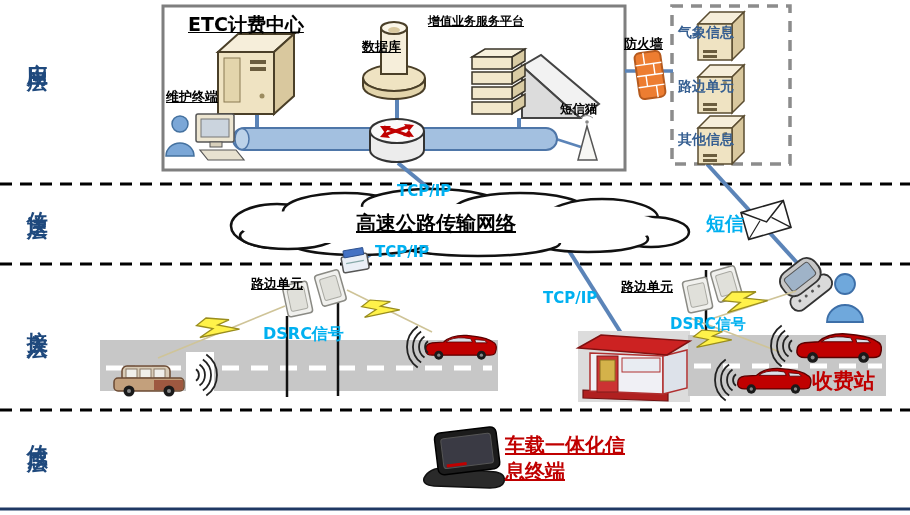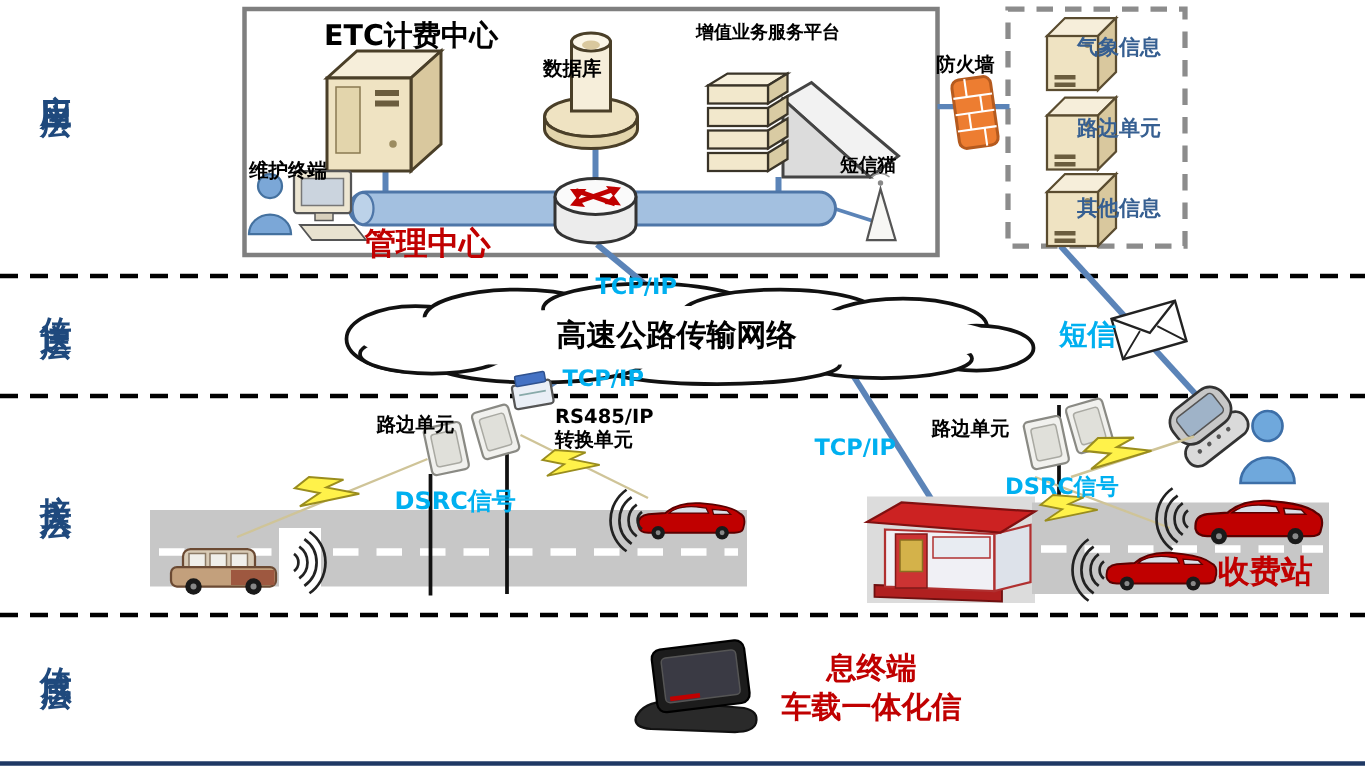--- a/index.html
+++ b/index.html
@@ -3,27 +3,27 @@
 <meta charset="utf-8">
 <style>
   html,body{margin:0;padding:0;background:#fff;}
   #stage{position:relative;width:910px;height:515px;background:#fff;overflow:hidden;
          font-family:"DejaVu Sans","Liberation Sans",sans-serif;}
   #bg{position:absolute;left:0;top:0;z-index:1;}
   .label{position:absolute;z-index:5;font-weight:bold;white-space:nowrap;color:#000;line-height:1.15;}
   .vlayer{writing-mode:vertical-lr;text-orientation:upright;letter-spacing:5px;
           font-size:21px;color:#1F497D;left:25px;}
   .title{font-size:19px;}
-  .small{font-size:13px;}
-  .tiny{font-size:12.5px;}
+  .small{font-size:13px;text-decoration:underline;}
+  .tiny{font-size:12.5px;font-family:Liberation Mono, monospace;}
   .red{color:#C00000;}
   .cyan{color:#00B0F0;text-align:right;}
-  .info{font-size:14px;color:#365F91;width:96px;text-align:right;}
+  .info{font-size:14px;color:#365F91;width:96px;text-align:left;}
   .big{font-size:21px;}
-  .ctr{text-align:center;}
+  .ctr{text-align:left;text-decoration:underline;}
 </style>
 </head>
 <body>
 
 <div id="stage">
 
   <svg id="bg" width="910" height="515" viewBox="0 0 910 515">
 
     <defs>
       <g id="waves">
@@ -287,43 +287,38 @@
   </svg>
 
   <div class="label vlayer" style="top:46px">应用层</div>
   <div class="label vlayer" style="top:194px">传送层</div>
   <div class="label vlayer" style="top:313px">接入层</div>
   <div class="label vlayer" style="top:427px">传感层</div>
 
   <div class="label title ctr" style="left:188px;top:14px;width:172px">ETC计费中心</div>
   <div class="label title ctr" style="left:428px;top:15px;width:168px;font-size:12px">增值业务服务平台</div>
   <div class="label small" style="left:362px;top:40px">数据库</div>
-  <div class="label small" style="left:166px;top:108px">维护终端</div>
-  <div class="label big red" style="left:243px;top:150px">管理中心</div>
+  <div class="label small" style="left:166px;top:90px">维护终端</div>
   <div class="label tiny" style="left:560px;top:103px">短信猫</div>
   <div class="label small" style="left:624px;top:37px">防火墙</div>
 
   <div class="label info" style="left:678px;top:24px">气象信息</div>
   <div class="label info" style="left:678px;top:78px">路边单元</div>
   <div class="label info" style="left:678px;top:131px">其他信息</div>
 
   <div class="label ctr" style="left:356px;top:212px;width:190px;font-size:20px">高速公路传输网络</div>
   <div class="label cyan" style="left:397px;top:183px;font-size:15px">TCP/IP</div>
   <div class="label cyan" style="left:375px;top:244px;font-size:15px">TCP/IP</div>
   <div class="label cyan" style="left:543px;top:290px;font-size:15px">TCP/IP</div>
   <div class="label cyan" style="left:706px;top:213px;font-size:19px">短信</div>
 
   <div class="label small" style="left:251px;top:277px">路边单元</div>
   <div class="label small" style="left:621px;top:280px">路边单元</div>
-  <div class="label small" style="left:370px;top:272px">
-    <div>RS485/IP</div>
-    <div>转换单元</div>
-  </div>
   <div class="label cyan" style="left:263px;top:325px;font-size:16px">DSRC信号</div>
   <div class="label cyan" style="left:670px;top:316px;font-size:15px">DSRC信号</div>
   <div class="label big red" style="left:812px;top:369px">收费站</div>
 
   <div class="label red ctr" style="left:505px;top:432px;width:152px;font-size:20px;line-height:1.3">
+    <div>车载一体化信</div>
     <div>息终端</div>
-    <div>车载一体化信</div>
   </div>
 
 </div>
 
 </body></html>

